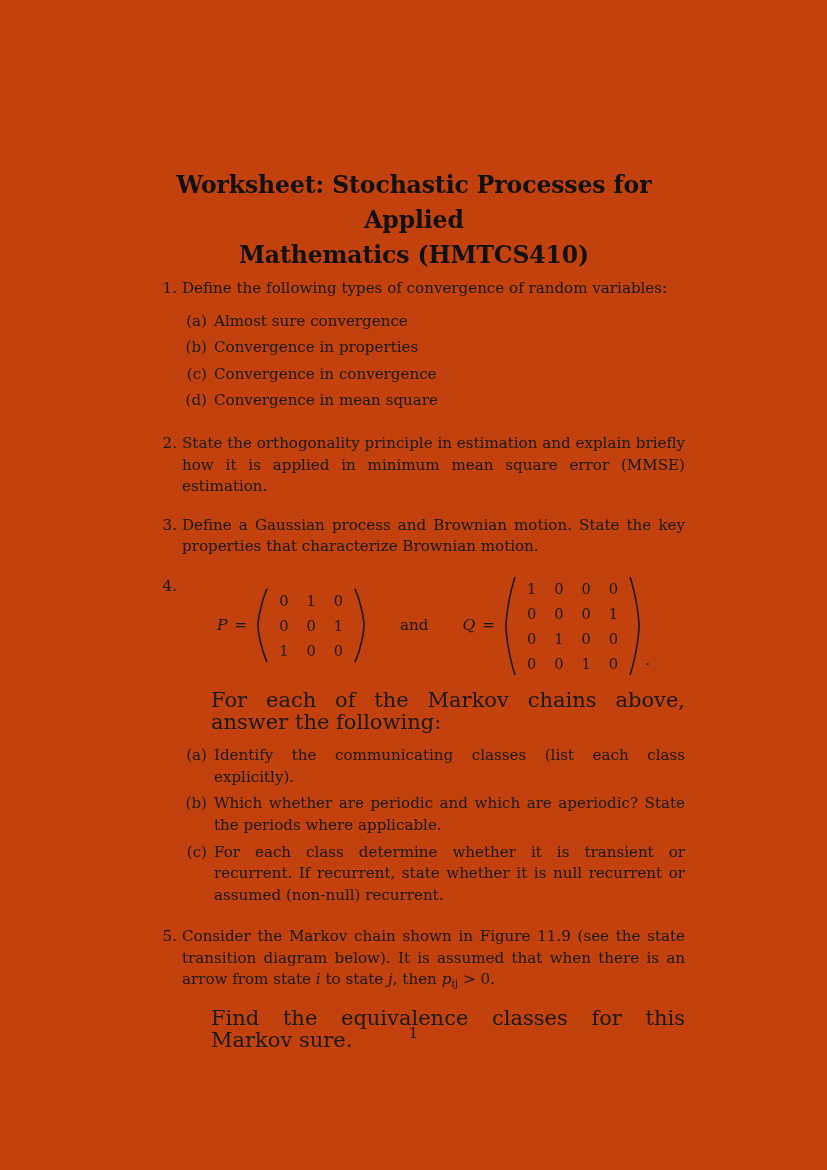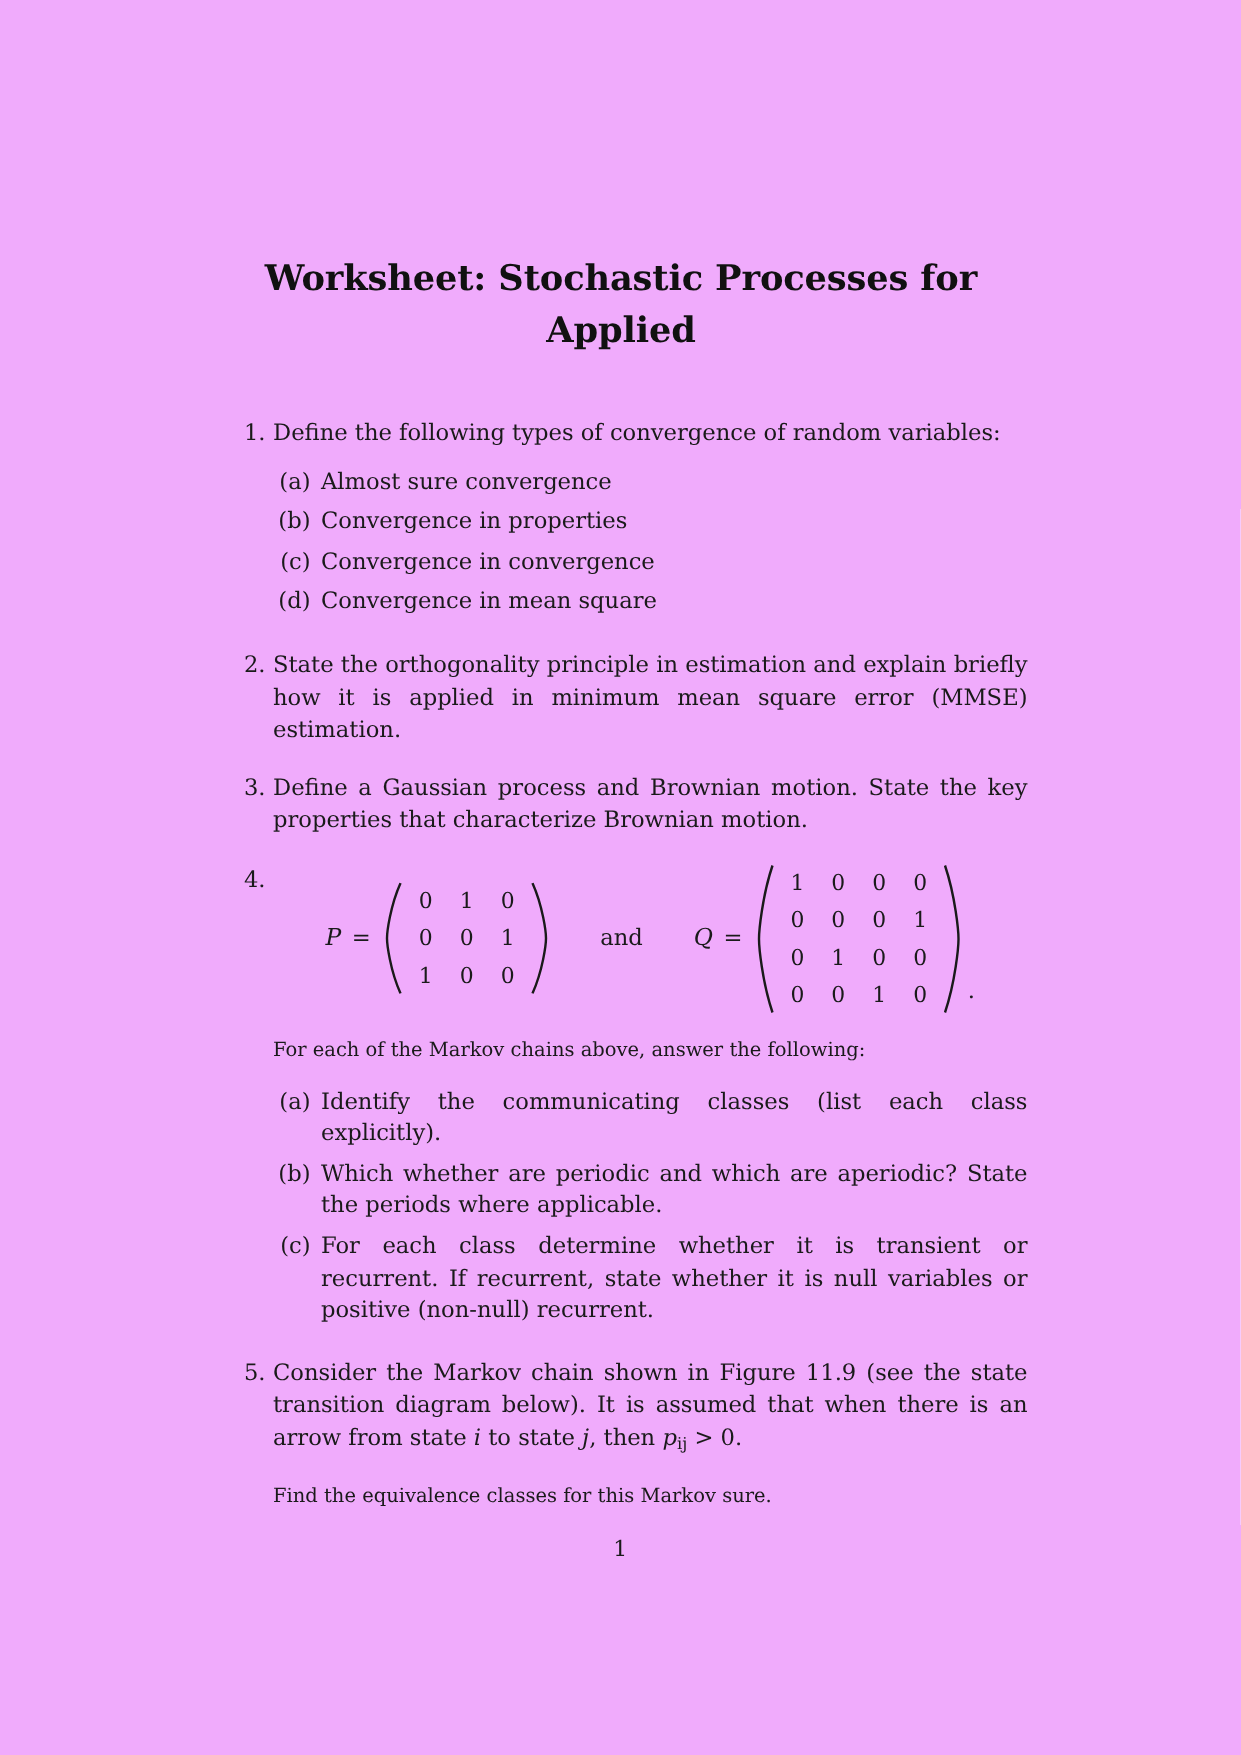--- a/index.html
+++ b/index.html
@@ -11,21 +11,21 @@
     width: 827px;
     height: 1170px;
     position: relative;
     font-family: "DejaVu Serif", "Liberation Serif", serif;
     color: #1a1a1a;
     overflow: hidden;
   }
   .page {
     position: absolute;
     inset: 0;
-    background: #f0abfc;
+    background: #c2410c;
   }
 
   
   .doc-title {
     position: absolute;
     left: 140px;
     top: 168px;
     width: 548px;
     text-align: center;
     font-family: "DejaVu Serif", "Liberation Serif", serif;
@@ -156,22 +156,23 @@
     font-size: 15.1px;
   }
   .trailing-dot {
     margin-left: 4px;
     align-self: flex-end;
     padding-bottom: 4px;
     font-size: 15.1px;
   }
   .contline {
     margin-top: 13px;
-    font-size: 13px;
+    font-size: 21px;
     line-height: 21.6px;
+    margin-left: 29px;
   }
 
   sub.sb {
     font-size: 0.72em;
     vertical-align: -0.28em;
   }
 
   
   .page-number {
     position: absolute;
@@ -183,20 +184,21 @@
     color: #1a1a1a;
   }
 </style>
 </head>
 <body>
 
 <div class="page">
 
   <div class="doc-title">
     <span class="ln">Worksheet: Stochastic Processes for Applied</span>
+    <span class="ln">Mathematics (HMTCS410)</span>
   </div>
 
   <div class="body-col">
 
     <div class="q q1">
       <span class="marker">1.</span>
       <span class="ptext last">Define the following types of convergence of random variables:</span>
       <ul class="sublist">
         <li>
           <span class="smarker">(a)</span>
@@ -324,21 +326,21 @@
         <li>
           <span class="smarker">(a)</span>
           <span class="stext">Identify the communicating classes (list each class explicitly).</span>
         </li>
         <li>
           <span class="smarker">(b)</span>
           <span class="stext" style="text-align:justify">Which whether are periodic and which are aperiodic? State the periods where applicable.</span>
         </li>
         <li>
           <span class="smarker">(c)</span>
-          <span class="stext" style="text-align:justify">For each class determine whether it is transient or recurrent. If recurrent, state whether it is null variables or positive (non-null) recurrent.</span>
+          <span class="stext" style="text-align:justify">For each class determine whether it is transient or recurrent. If recurrent, state whether it is null recurrent or assumed (non-null) recurrent.</span>
         </li>
       </ul>
     </div>
 
     <div class="q q5" style="margin-top:20px">
       <span class="marker">5.</span>
       <span class="ptext last"><span>Consider the Markov chain shown in Figure 11.9 (see the state transition diagram below). It is assumed that when there is an arrow from state</span> <span class="mathvar">i</span> <span>to state</span> <span class="mathvar">j</span><span>, then</span> <span class="mathvar">p</span><sub class="sb">ij</sub> <span>&gt; 0.</span></span>
       <div class="contline">Find the equivalence classes for this Markov sure.</div>
     </div>
 

